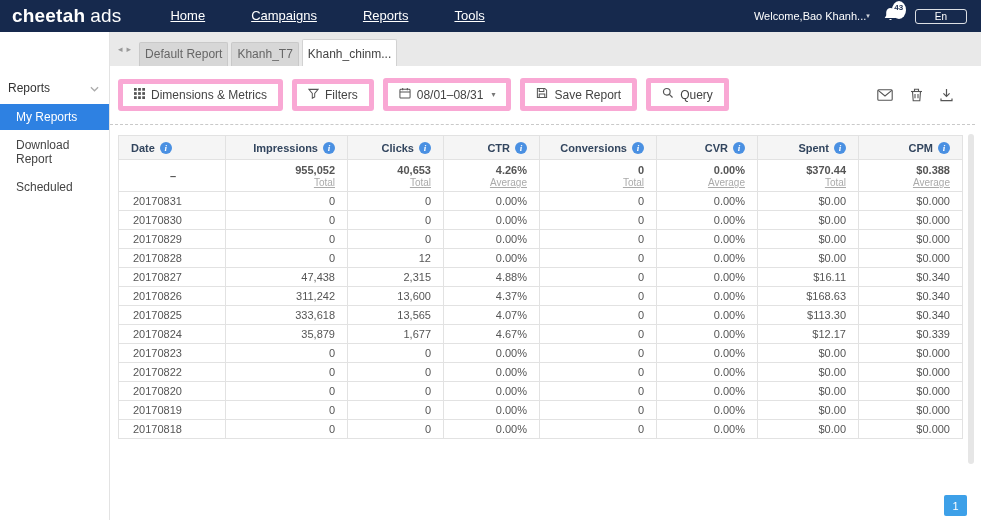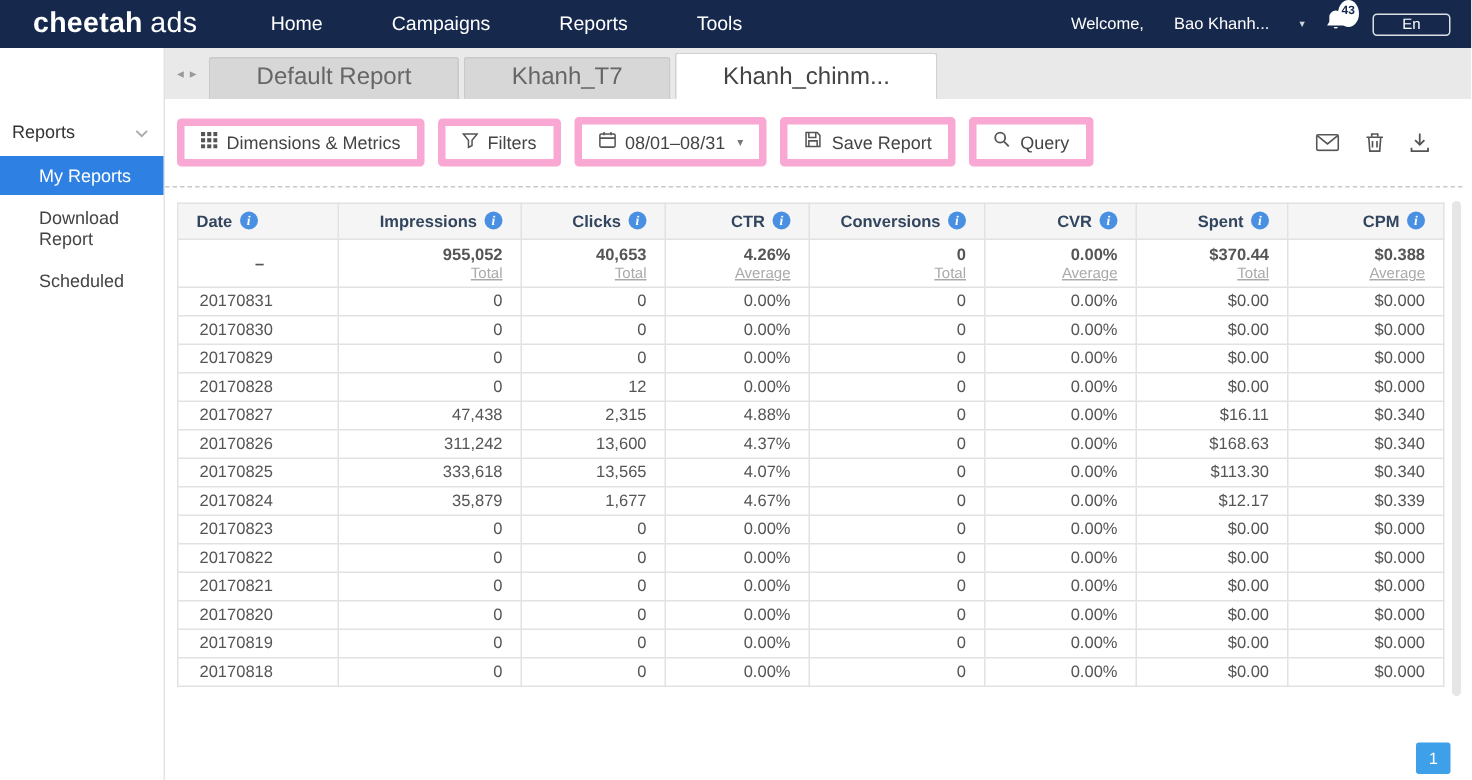--- a/index.html
+++ b/index.html
@@ -1,47 +1,47 @@
 <!DOCTYPE html>
 <html><head>
 <meta charset="utf-8">
 <style>
   * { margin:0; padding:0; box-sizing:border-box; }
   body { font-family:"Liberation Sans","DejaVu Sans",sans-serif; background:#fff; }
   .app { width:981px; height:520px; position:relative; overflow:hidden; background:#fff; }
 
   
   .topnav { height:32px; background:#16294d; display:flex; align-items:center; color:#fff; }
-  .brand { padding:0 26px 0 22px; font-size:19px; letter-spacing:.2px; cursor:pointer; white-space:nowrap; }
+  .brand { padding:0 26px 0 12px; font-size:19px; letter-spacing:.2px; cursor:pointer; white-space:nowrap; }
   .brand .b { font-weight:700; }
   .brand .l { font-weight:300; margin-left:5px; }
-  .nav-item { padding:0 23px; font-size:13px; line-height:32px; cursor:pointer; }
+  .nav-item { padding:0 23px; font-size:13px; line-height:32px; cursor:pointer;text-decoration:underline; }
   .topnav-right { margin-left:auto; display:flex; align-items:center; gap:13px; padding-right:14px; }
-  .welcome { font-size:11px; display:flex; align-items:center; gap:20px; cursor:pointer; white-space:nowrap; }
+  .welcome { font-size:11px; display:flex; align-items:center; gap:0; cursor:pointer; white-space:nowrap; }
   .welcome .caret { font-size:7px; opacity:.8; }
   .bell-wrap { position:relative; cursor:pointer; margin-right:4px; }
   .badge { position:absolute; top:-6px; right:-8px; background:#fff; color:#16294d; border-radius:50%;
            font-size:8px; width:14px; height:18px; line-height:14px; text-align:center; font-weight:bold; }
   .lang { border:1px solid rgba(255,255,255,.85); border-radius:3px; padding:1px 19px; font-size:10px; cursor:pointer; }
 
   
   .body { display:flex; height:488px; }
   .sidebar { width:110px; border-right:1px solid #e3e3e3; padding-top:42px; font-size:12px; color:#444; background:#fff; flex-shrink:0; }
   .side-section { display:flex; justify-content:space-between; align-items:center; padding:7px 10px 7px 8px; cursor:pointer; color:#333; }
   .side-section svg { opacity:.55; }
-  .side-item { padding:6px 6px 6px 26px; cursor:pointer; margin-top:2px; }
+  .side-item { padding:6px 6px 6px 16px; cursor:pointer; margin-top:2px; }
   .side-item.active { background:#2e81e2; color:#fff; }
 
   .main { flex:1; display:flex; flex-direction:column; position:relative; background:#fff; }
 
   
   .tabstrip { height:34px; background:#e9e9e9; display:flex; align-items:flex-end; padding-left:8px; flex-shrink:0; }
   .tab-arrows { align-self:center; color:#999; font-size:9px; margin-right:8px; display:flex; gap:4px; }
   .tab-arrows span { cursor:pointer; }
-  .tab { padding:4px 31px 5px; font-size:16px; color:#666; background:#d7d7d7; margin-right:3px;
+  .tab { padding:4px 5px 5px; font-size:12px; color:#666; background:#d7d7d7; margin-right:3px;
          border:1px solid #c9c9c9; border-bottom:none; border-radius:2px 2px 0 0; cursor:pointer; white-space:nowrap; }
   .tab.active { background:#fff; color:#444; padding-top:7px; border-color:#d2d2d2; }
 
   
   .toolbar { display:flex; align-items:center; gap:9px; padding:12px 10px 13px 8px; border-bottom:1px dashed #c9c9c9; margin-right:6px; }
   .btn { display:inline-flex; align-items:center; gap:6px; border:5px solid #f9a8d4; border-radius:3px; background:#fff;
          padding:4px 11px; font-size:12px; color:#444; cursor:pointer; white-space:nowrap; }
   .btn svg { flex-shrink:0; }
   .btn .caret { font-size:8px; color:#777; margin-left:2px; }
   .toolbar-right { margin-left:auto; display:flex; gap:17px; align-items:center; padding-right:12px; }
@@ -343,30 +343,20 @@
                 <td class="date-cell">20170822</td>
                 <td class="num">0</td>
                 <td class="num">0</td>
                 <td class="num">0.00%</td>
                 <td class="num">0</td>
                 <td class="num">0.00%</td>
                 <td class="num">$0.00</td>
                 <td class="num">$0.000</td>
               </tr>
               <tr>
-                <td class="date-cell">20170821</td>
-                <td class="num">0</td>
-                <td class="num">0</td>
-                <td class="num">0.00%</td>
-                <td class="num">0</td>
-                <td class="num">0.00%</td>
-                <td class="num">$0.00</td>
-                <td class="num">$0.000</td>
-              </tr>
-              <tr>
                 <td class="date-cell">20170820</td>
                 <td class="num">0</td>
                 <td class="num">0</td>
                 <td class="num">0.00%</td>
                 <td class="num">0</td>
                 <td class="num">0.00%</td>
                 <td class="num">$0.00</td>
                 <td class="num">$0.000</td>
               </tr>
               <tr>

